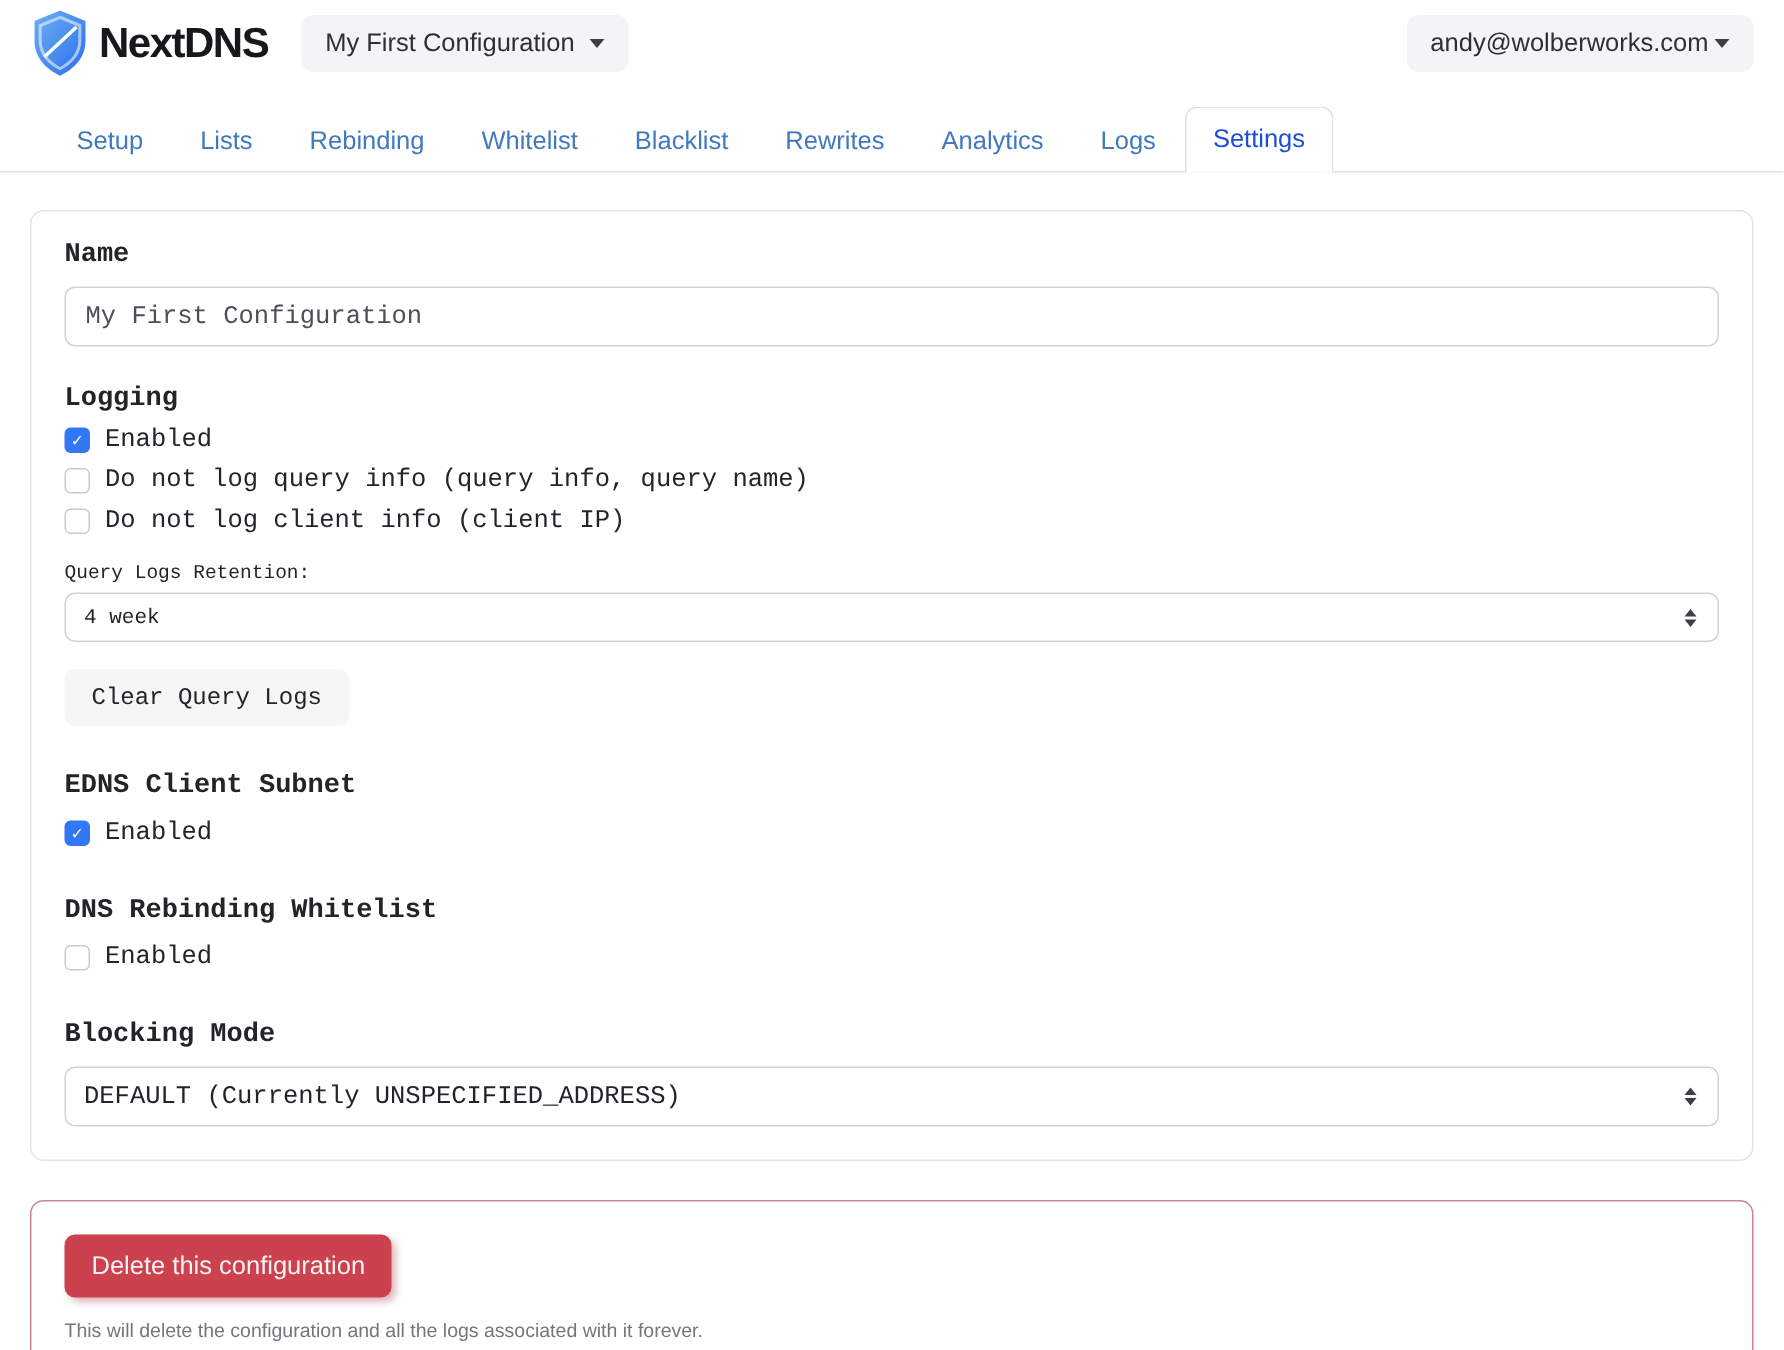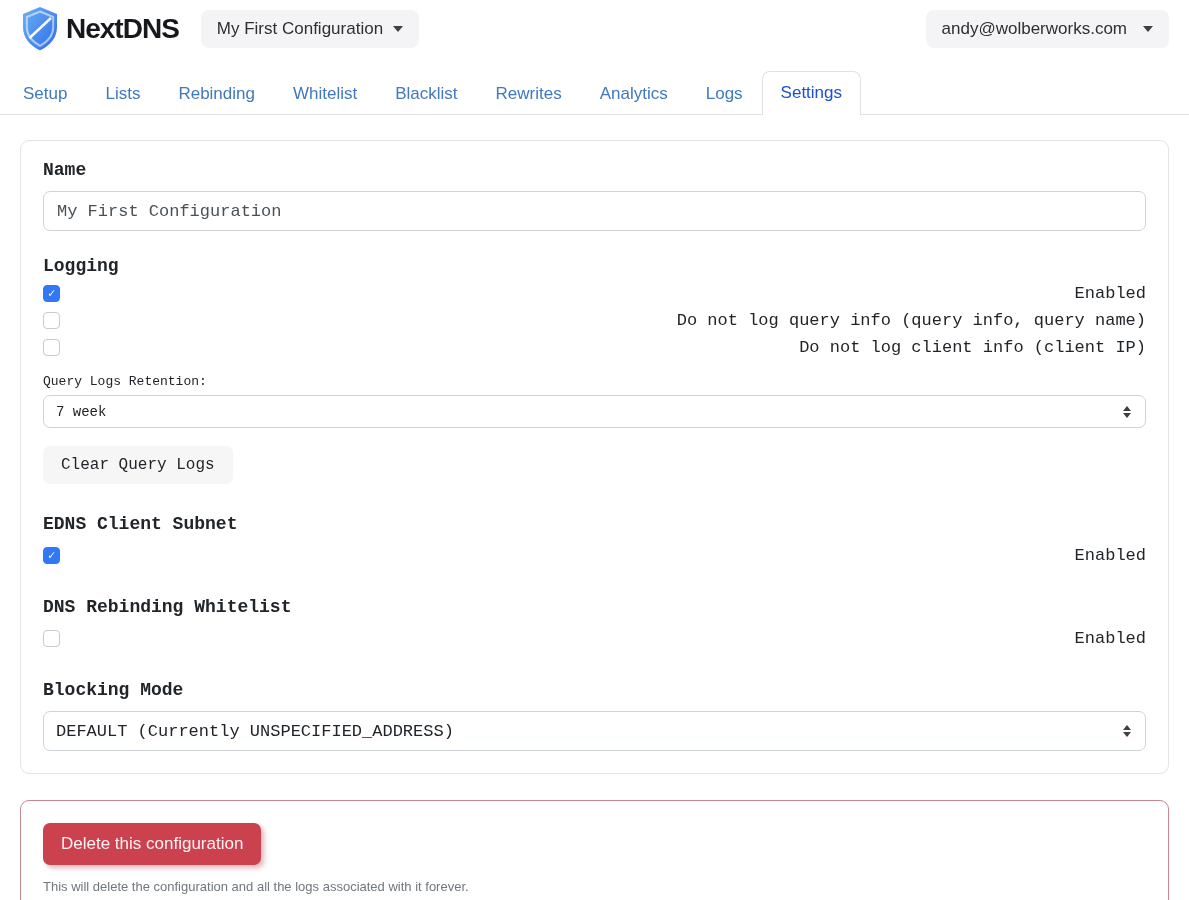--- a/index.html
+++ b/index.html
@@ -14,29 +14,29 @@
   .header { display:flex; align-items:center; height:58px; padding:0 20px; }
   .brand { display:flex; align-items:center; gap:6px; }
   .brand-name { font-size:28px; font-weight:800; color:#17181c; letter-spacing:-1px;text-align:right; }
   .pill-btn {
     display:flex; align-items:center; gap:10px;
     background:#f4f4f6; border:none; border-radius:8px;
     padding:9px 16px; font-size:17px; color:#2d2f33; cursor:pointer;
     font-family:inherit;
   }
   .config-btn { margin-left:22px; }
-  .account-btn { margin-left:auto; gap:16px; }
+  .account-btn { margin-left:auto; gap:4px; }
   .caret-down {
     width:0; height:0; border-left:5px solid transparent;
     border-right:5px solid transparent; border-top:6px solid #3c3f44;
   }
 
   
   .tabs {
-    display:flex; align-items:flex-end; padding:0 0 0 4px;
+    display:flex; align-items:flex-end; padding:0 0 0 32px;
     border-bottom:1px solid #dee2e6; margin-top:13px;
   }
   .tab {
     display:block; padding:11px 18px; font-size:17px; text-decoration:none;
     color:#4178be; border:1px solid transparent; border-bottom:none;
     border-radius:8px 8px 0 0; margin-bottom:-1px; cursor:pointer;
   }
   .tab.active {
     color:#1d4ed8; background:#fff; border-color:#dee2e6;
     padding-bottom:12px;
@@ -47,21 +47,21 @@
     margin:25px 20px 0 20px; border:1px solid #e3e4e8; border-radius:9px;
     padding:19px 22px 22px 22px; background:#fff;font-family:Liberation Mono, monospace;
   }
   .section-heading { font-size:18px; font-weight:700; color:#212529; }
   .text-input {
     display:block; width:100%; height:40px; margin-top:11px;
     border:1px solid #ced3da; border-radius:7px; padding:0 13px;
     font-size:17px; color:#495057; font-family:inherit; background:#fff;
   }
   .mt-section { margin-top:25px; }
-  .check-row { display:flex; align-items:center; gap:10px; margin-top:8px; font-size:17px; color:#212529;justify-content:space-between; }
+  .check-row { display:flex; align-items:center; gap:10px; margin-top:8px; font-size:17px; color:#212529; }
   .checkbox {
     width:17px; height:17px; border-radius:4px; border:1px solid #c8cacf;
     background:#fff; flex:0 0 auto; position:relative; cursor:pointer;
   }
   .checkbox.checked { background:#3277f5; border-color:#3277f5; }
   .checkbox.checked::after {
     content:"✓"; position:absolute; left:0; top:0; width:100%; height:100%;
     display:flex; align-items:center; justify-content:center;
     color:#fff; font-size:12px; font-weight:700;
   }
@@ -153,21 +153,21 @@
     <span class="checkbox"></span>
     <span>Do not log query info (query info, query name)</span>
   </label>
   <label class="check-row">
     <span class="checkbox"></span>
     <span>Do not log client info (client IP)</span>
   </label>
 
   <div class="small-label">Query Logs Retention:</div>
   <div class="select select-sm">
-    <span>7 week</span>
+    <span>4 week</span>
     <span class="updown">
         <i class="up"></i>
         <i class="down"></i>
       </span>
   </div>
 
   <button class="gray-btn">Clear Query Logs</button>
 
   <h2 class="section-heading" style="margin-top:30px;">EDNS Client Subnet</h2>
   <label class="check-row" style="margin-top:12px;">

